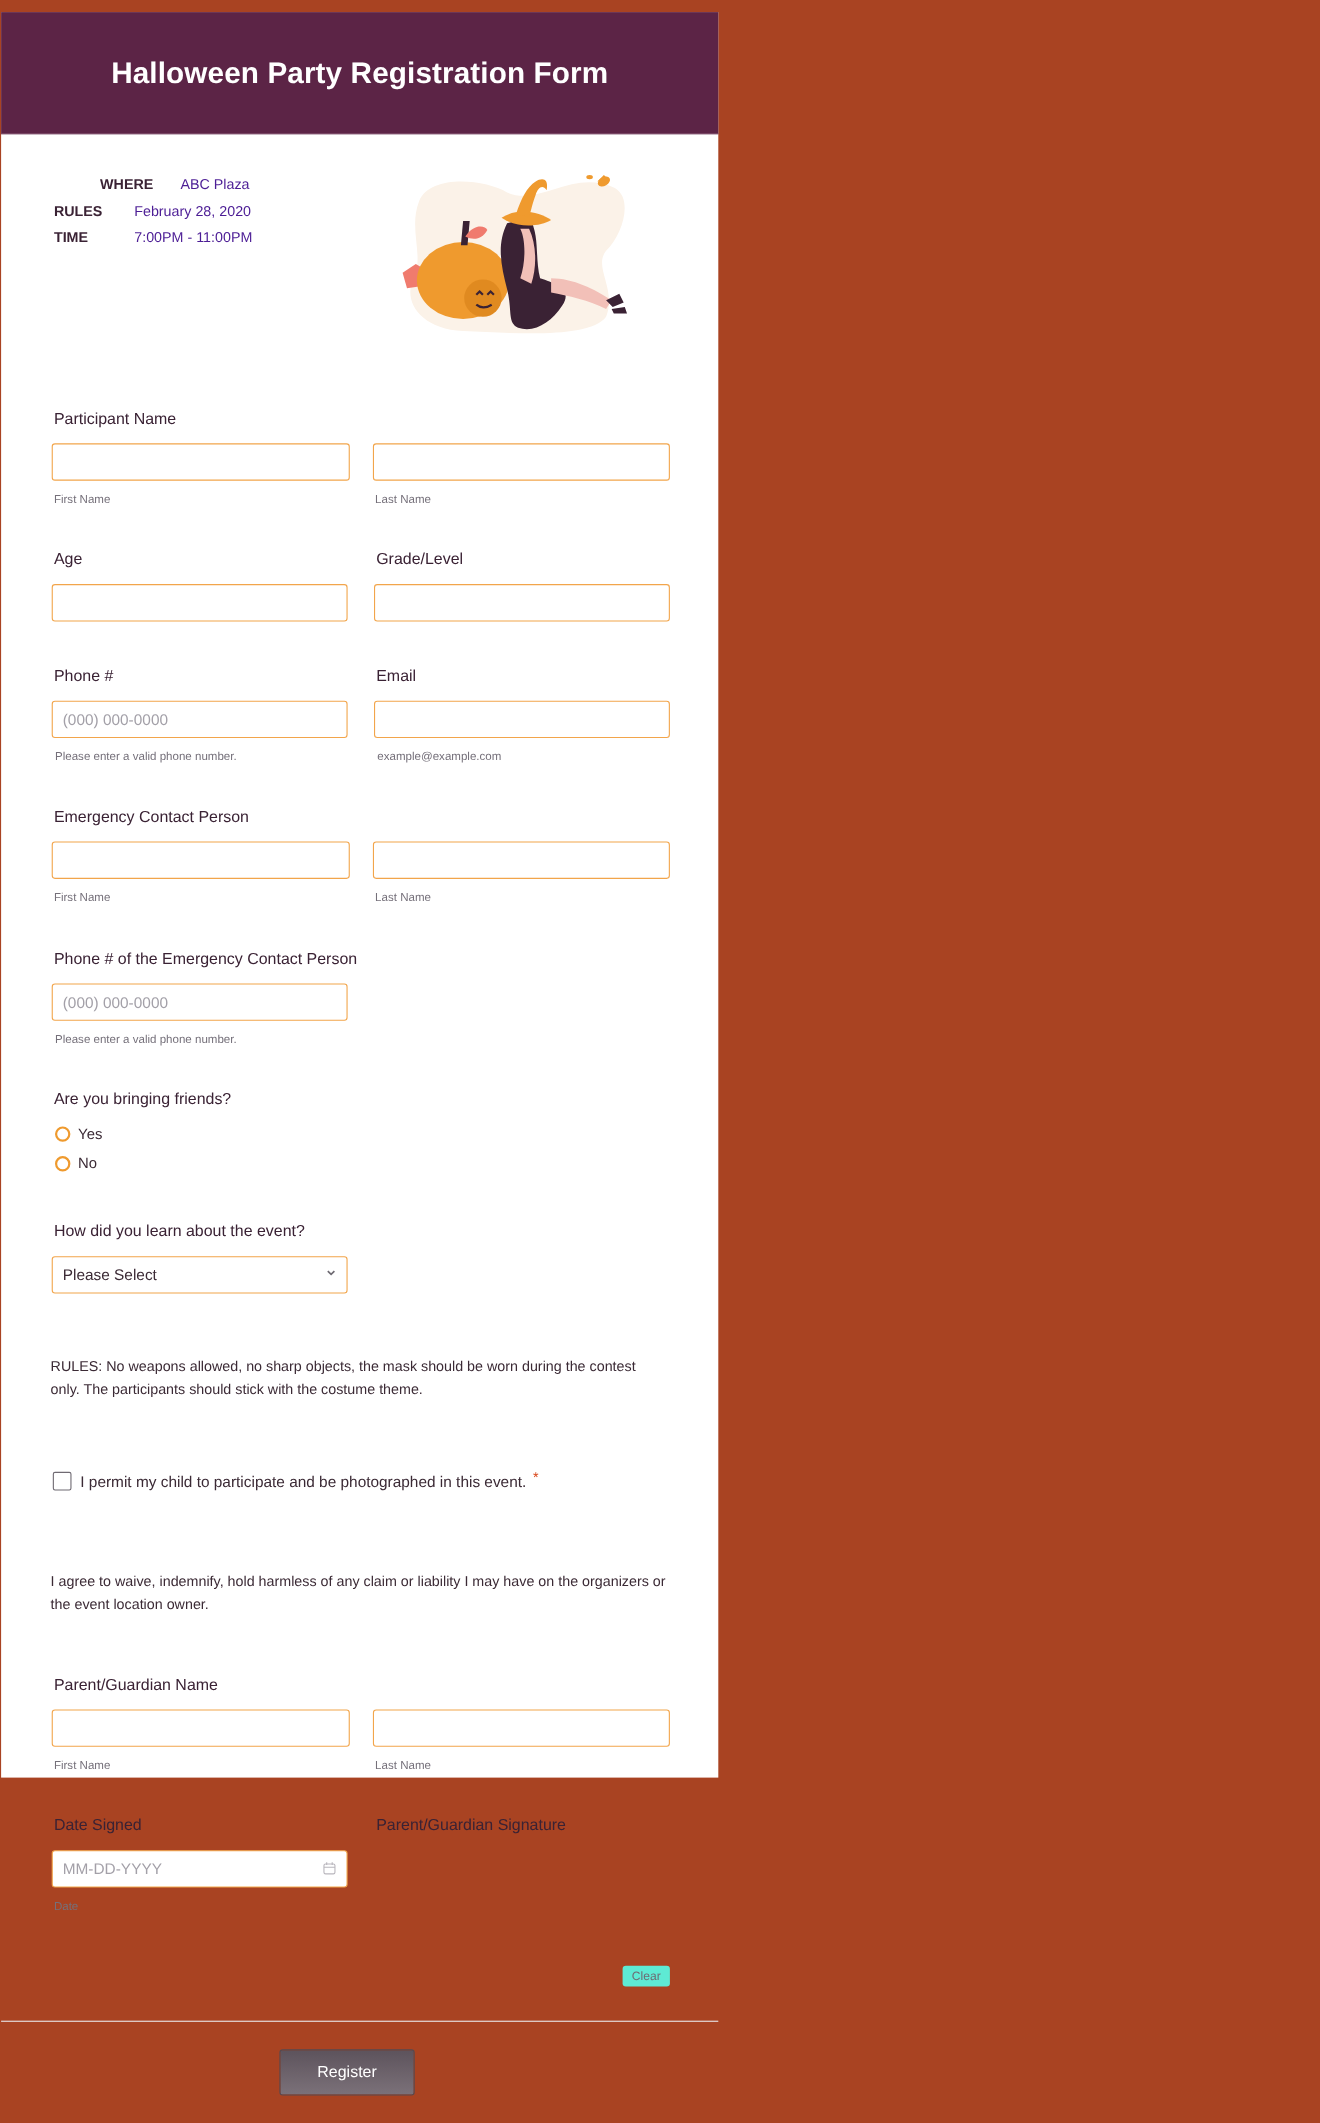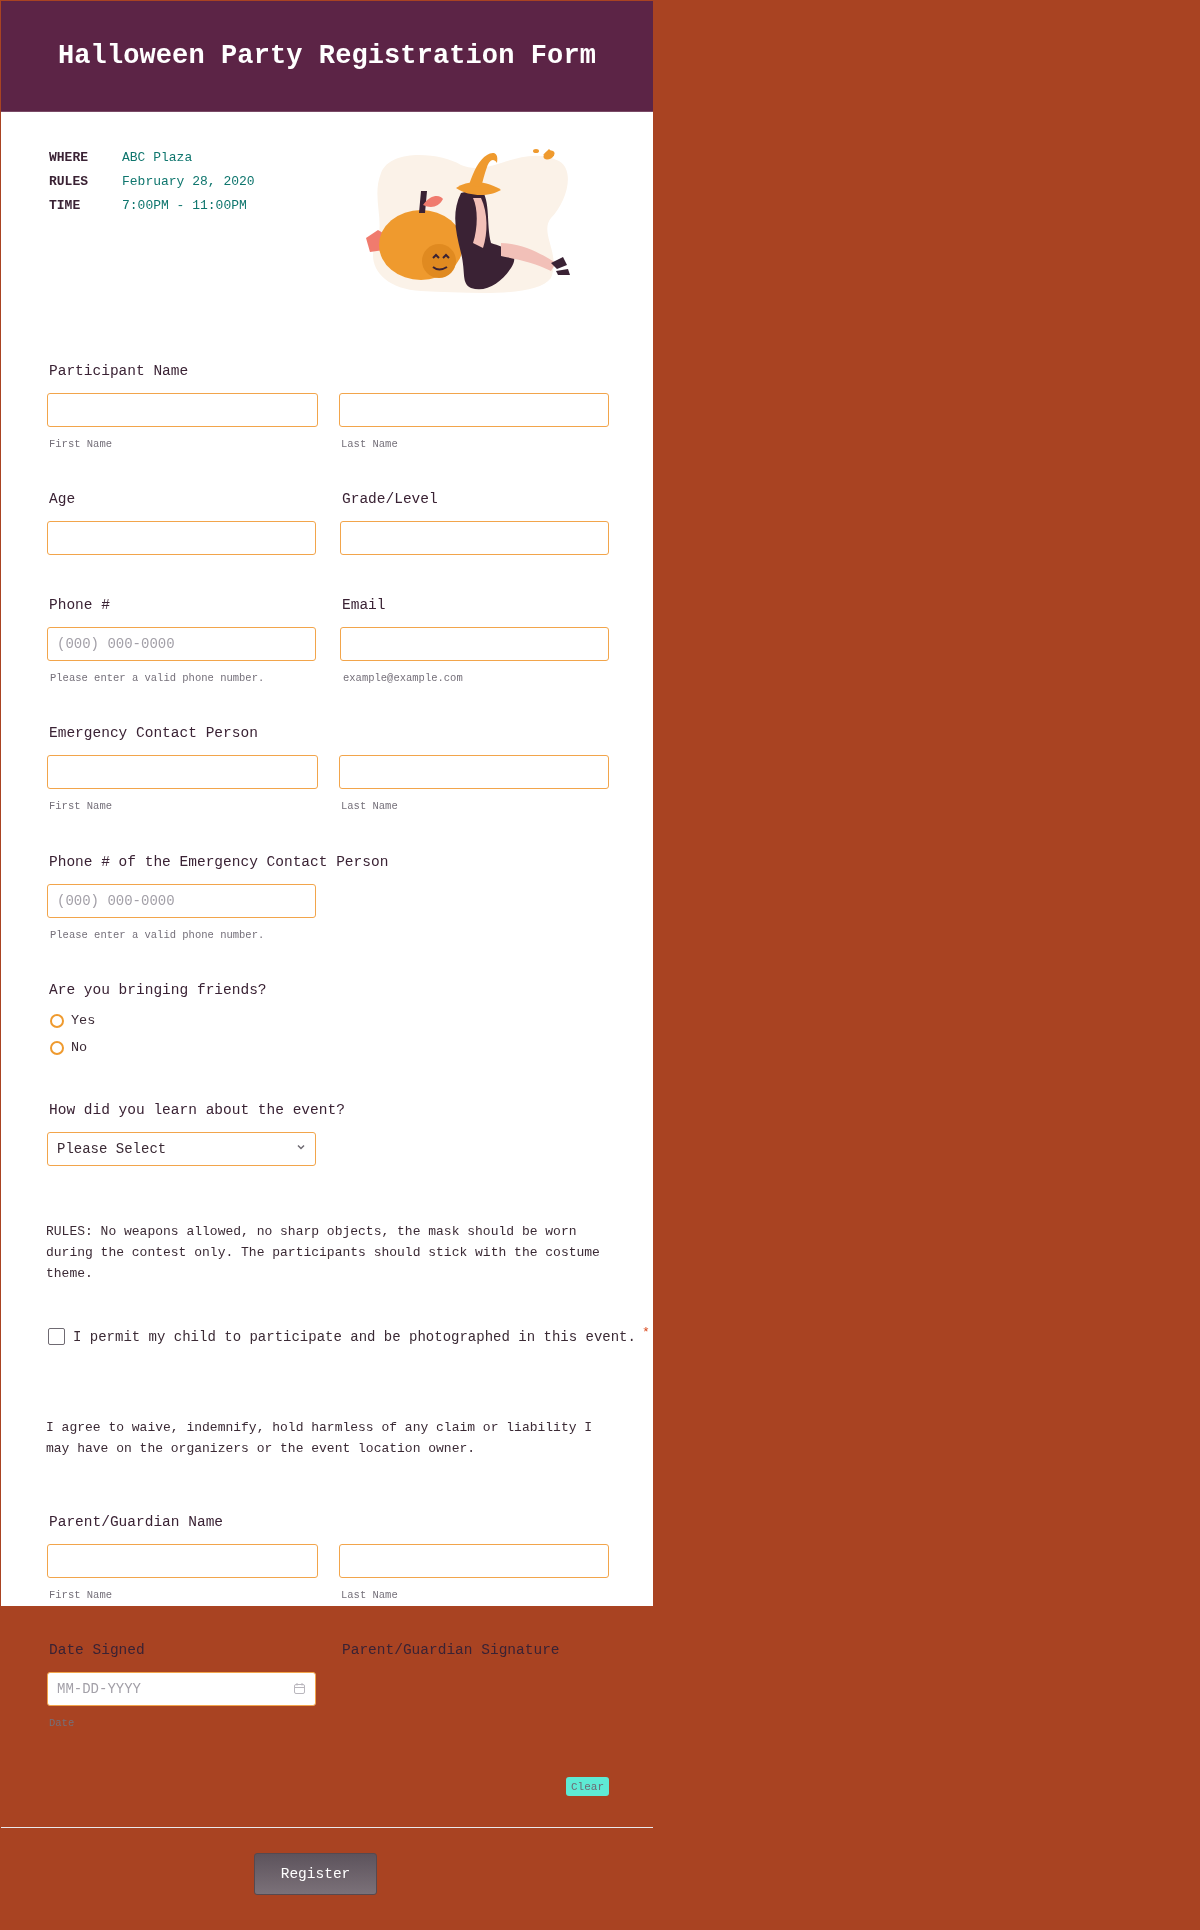--- a/index.html
+++ b/index.html
@@ -2,34 +2,33 @@
 <html><head>
 <meta charset="utf-8">
 <style>
   html, body { margin:0; padding:0; }
   body {
     width:1200px; height:1930px; background:#a94322;
     font-family:"Liberation Sans", sans-serif; color:#3b2a35;
     position:relative; overflow:hidden;
   }
   .form {
-    position:absolute; left:1px; top:1px; width:652px; height:1605px;
+    position:absolute; left:1px; top:11px; width:652px; height:1605px;
     background:#ffffff;
-    font-family:Liberation Mono, monospace;
   }
   .header {
     height:110px; background:#5c2446; display:flex; align-items:center; justify-content:center;
     border-bottom:1px solid #7a4a66;
   }
   .header h1 { margin:0; color:#fff; font-size:27px; font-weight:600; letter-spacing:0.1px; }
 
   .abs { position:absolute; }
   .info-row { position:absolute; left:48px; font-size:13px; display:flex; }
   .info-key { width:73px; font-weight:700; color:#3a2234; }
-  .info-val { color:#0f766e; }
+  .info-val { color:#4c1d95; }
   .intro { position:absolute; left:45px; top:246px; width:260px; font-size:13.5px; line-height:21px; color:#3b2a35; }
 
   .label { position:absolute; font-size:14.5px; color:#3a2234; }
   .input {
     position:absolute; height:32px; box-sizing:border-box; border:1.5px solid #f2a54b;
     border-radius:3px; background:#fff; font-size:14px; color:#a3a0a8; padding:0 9px;
     display:flex; align-items:center;
   }
   .sub { position:absolute; font-size:10.5px; color:#75707a; }
 
@@ -61,21 +60,21 @@
   .cal-icon { position:absolute; right:9px; top:9px; width:13px; height:13px; }
 </style>
 </head>
 <body>
 
 <div class="form">
   <div class="header">
     <h1>Halloween Party Registration Form</h1>
   </div>
 
-  <div class="info-row" style="top:149px;">
+  <div class="info-row" style="top:149px;margin-left:42px;">
     <span class="info-key">WHERE</span>
     <span class="info-val">ABC Plaza</span>
   </div>
   <div class="info-row" style="top:173px;">
     <span class="info-key">RULES</span>
     <span class="info-val">February 28, 2020</span>
   </div>
   <div class="info-row" style="top:197px;">
     <span class="info-key">TIME</span>
     <span class="info-val">7:00PM - 11:00PM</span>

